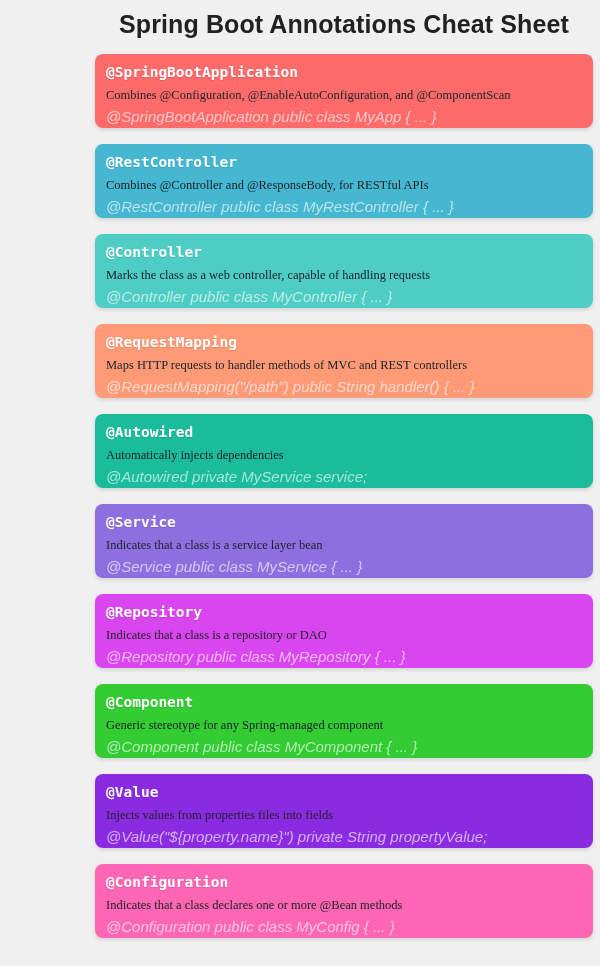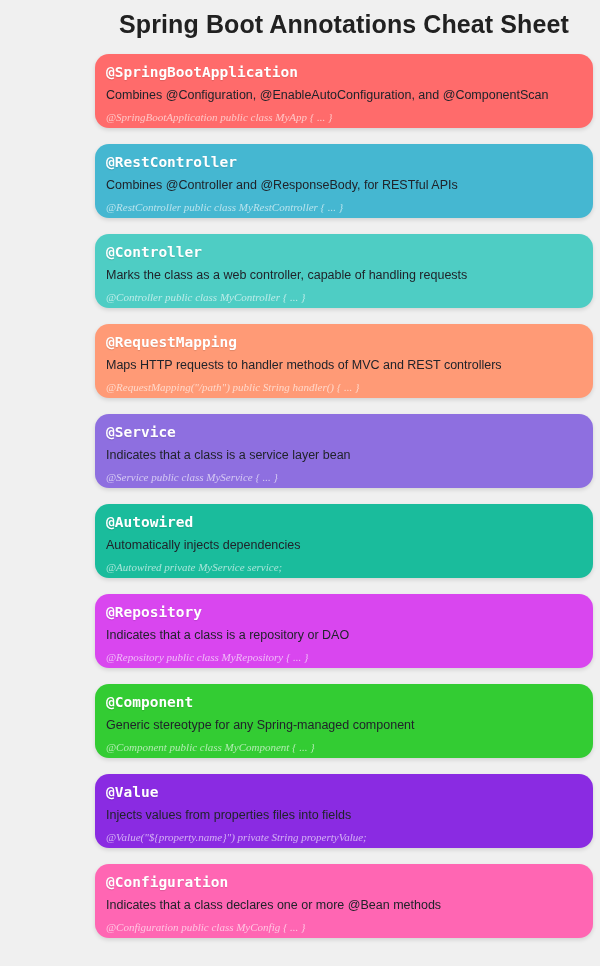--- a/index.html
+++ b/index.html
@@ -37,48 +37,48 @@
     margin-top: 12px;
     padding: 0 51px;
     box-sizing: border-box;
     display: block;
   }
   .card {
     box-sizing: border-box;
     width: 498px;
     height: 74px;
     margin-bottom: 16px;
-    border-radius: 14px;
+    border-radius: 8px;
     padding: 10px 9px 0 11px;
     box-shadow: 0 2px 4px rgba(0,0,0,0.12);
     overflow: hidden;
     position: relative;
   }
   .card-title {
     font-family: "DejaVu Sans Mono", "Liberation Mono", monospace;
     font-size: 14.5px;
     font-weight: bold;
     color: #ffffff;
     line-height: 17px;
     margin: 0;
     white-space: nowrap;
     text-shadow: 0 1px 1px rgba(0,0,0,0.13);
   }
   .card-desc {
-    font-family: Liberation Sans, sans-serif;
+    font-family: Liberation Serif, serif;
     font-size: 12.5px;
     color: #20232a;
     line-height: 15px;
     margin: 7px 0 0 0;
     white-space: nowrap;
   }
   .card-code {
-    font-family: Liberation Serif, serif;
+    font-family: Liberation Sans, sans-serif;
     font-style: italic;
-    font-size: 11px;
+    font-size: 15px;
     color: rgba(255,255,255,0.62);
     line-height: 12px;
     margin: 8px 0 0 0;
     white-space: nowrap;
   }
 </style>
 </head>
 <body style="background: rgb(240, 240, 240);">
 
 <div class="page">
@@ -97,29 +97,29 @@
       <div class="card" style="background: rgb(78, 205, 196);">
         <div class="card-title">@Controller</div>
         <div class="card-desc">Marks the class as a web controller, capable of handling requests</div>
         <div class="card-code">@Controller public class MyController { ... }</div>
       </div>
       <div class="card" style="background: rgb(255, 154, 118);">
         <div class="card-title">@RequestMapping</div>
         <div class="card-desc">Maps HTTP requests to handler methods of MVC and REST controllers</div>
         <div class="card-code">@RequestMapping("/path") public String handler() { ... }</div>
       </div>
+      <div class="card" style="background: rgb(26, 188, 156);">
+        <div class="card-title">@Autowired</div>
+        <div class="card-desc">Automatically injects dependencies</div>
+        <div class="card-code">@Autowired private MyService service;</div>
+      </div>
       <div class="card" style="background: rgb(142, 111, 224);">
         <div class="card-title">@Service</div>
         <div class="card-desc">Indicates that a class is a service layer bean</div>
         <div class="card-code">@Service public class MyService { ... }</div>
-      </div>
-      <div class="card" style="background: rgb(26, 188, 156);">
-        <div class="card-title">@Autowired</div>
-        <div class="card-desc">Automatically injects dependencies</div>
-        <div class="card-code">@Autowired private MyService service;</div>
       </div>
       <div class="card" style="background: #d946ef;">
         <div class="card-title">@Repository</div>
         <div class="card-desc">Indicates that a class is a repository or DAO</div>
         <div class="card-code">@Repository public class MyRepository { ... }</div>
       </div>
       <div class="card" style="background: rgb(51, 204, 51);">
         <div class="card-title">@Component</div>
         <div class="card-desc">Generic stereotype for any Spring-managed component</div>
         <div class="card-code">@Component public class MyComponent { ... }</div>

